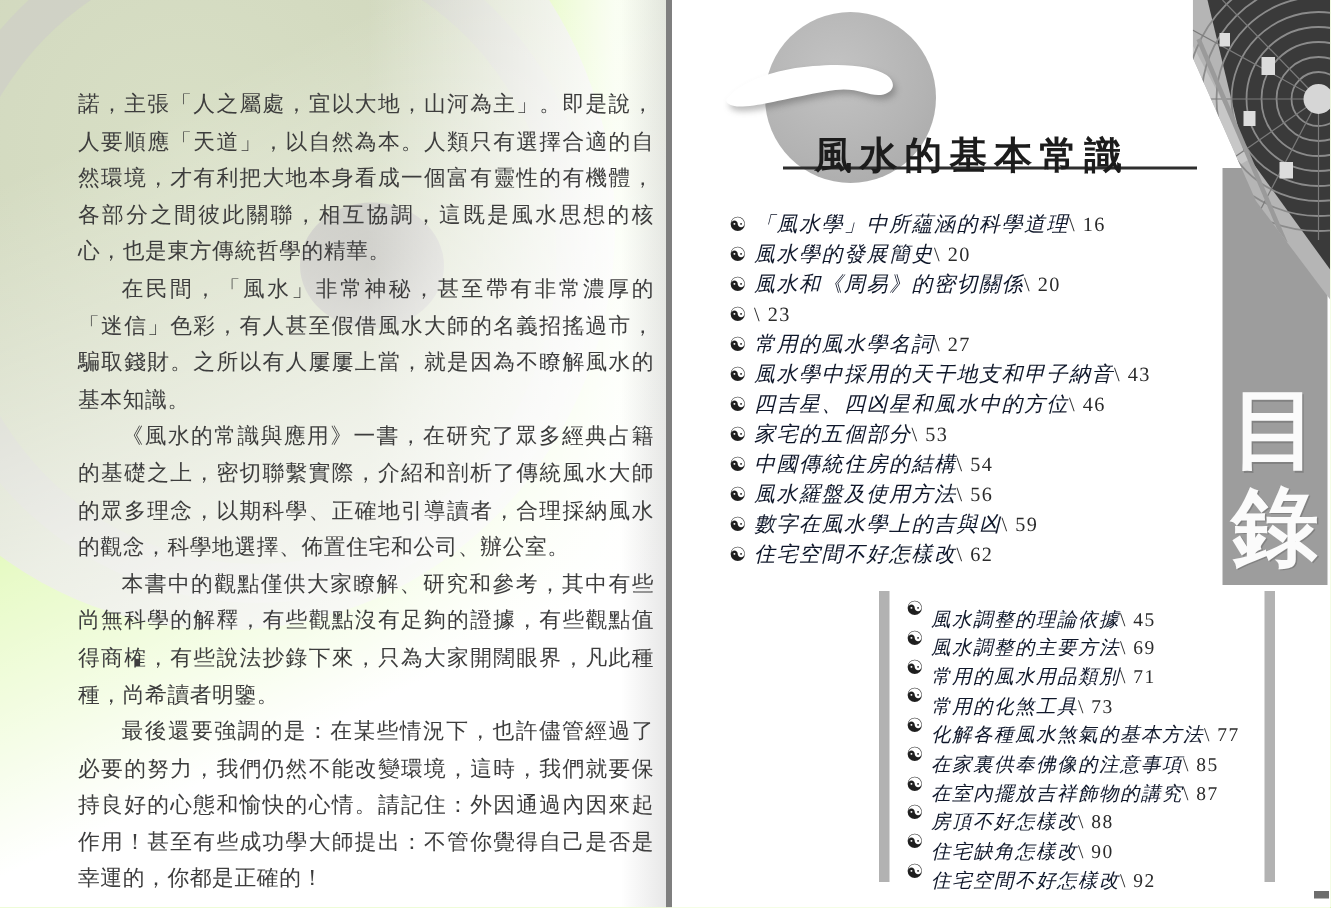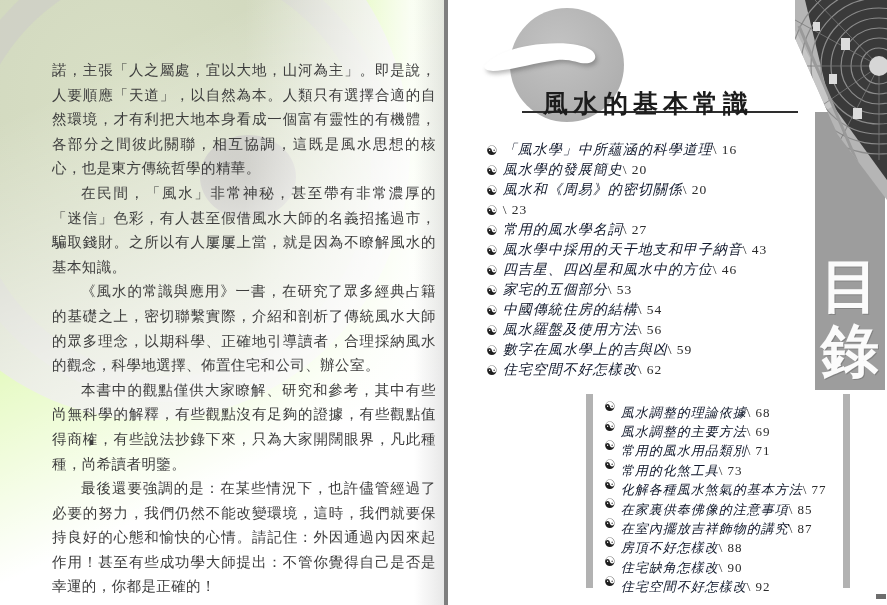--- a/index.html
+++ b/index.html
@@ -176,21 +176,21 @@
   </div>
       </div>
 
     <div class="sub-toc-box">
       <div class="sub-bar left"></div>
       <div class="sub-bar right"></div>
       <div class="sub-toc-list" id="sub-toc-list">
           <div class="toc-row">
     <span class="yy-bullet">☯</span>
     <span class="toc-label">風水調整的理論依據</span>
-    <span class="toc-page"> \ 68</span>
+    <span class="toc-page"> \ 45</span>
   </div>
           <div class="toc-row">
     <span class="yy-bullet">☯</span>
     <span class="toc-label">風水調整的主要方法</span>
     <span class="toc-page"> \ 69</span>
   </div>
           <div class="toc-row">
     <span class="yy-bullet">☯</span>
     <span class="toc-label">常用的風水用品類別</span>
     <span class="toc-page"> \ 71</span>

